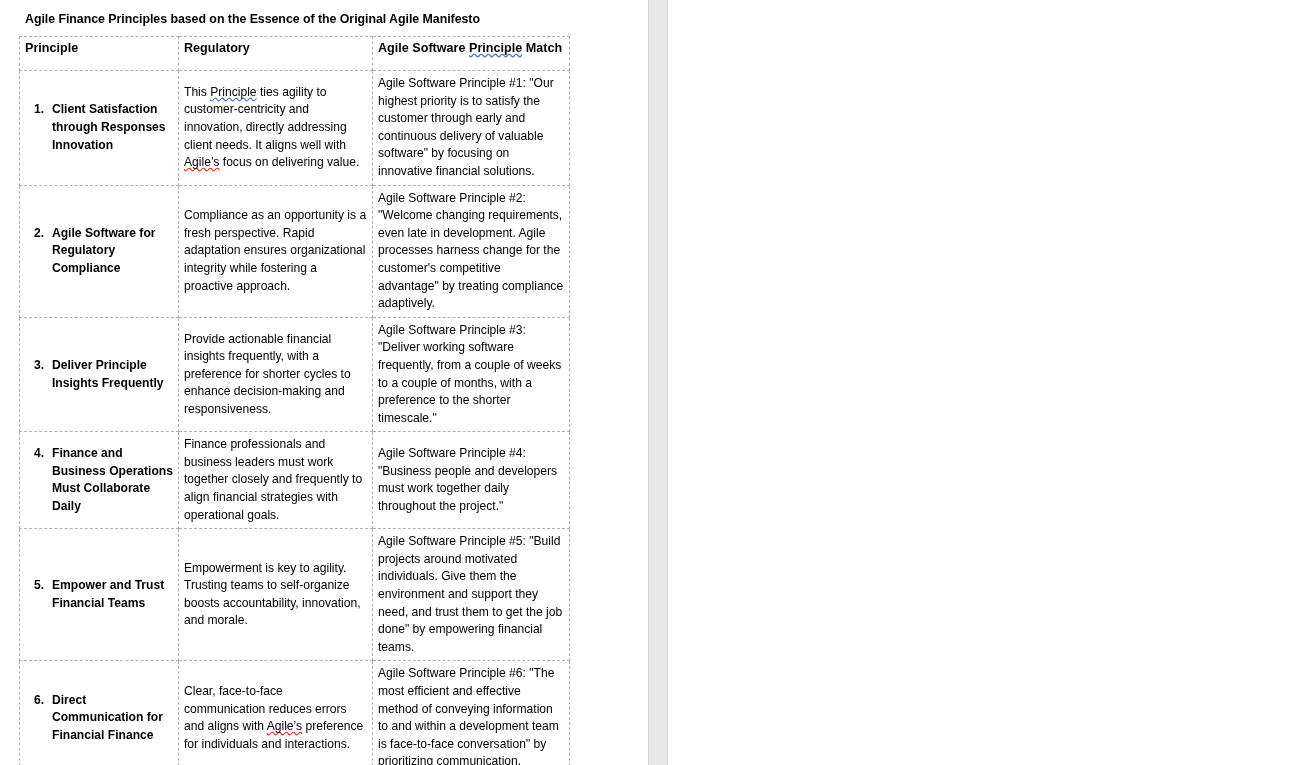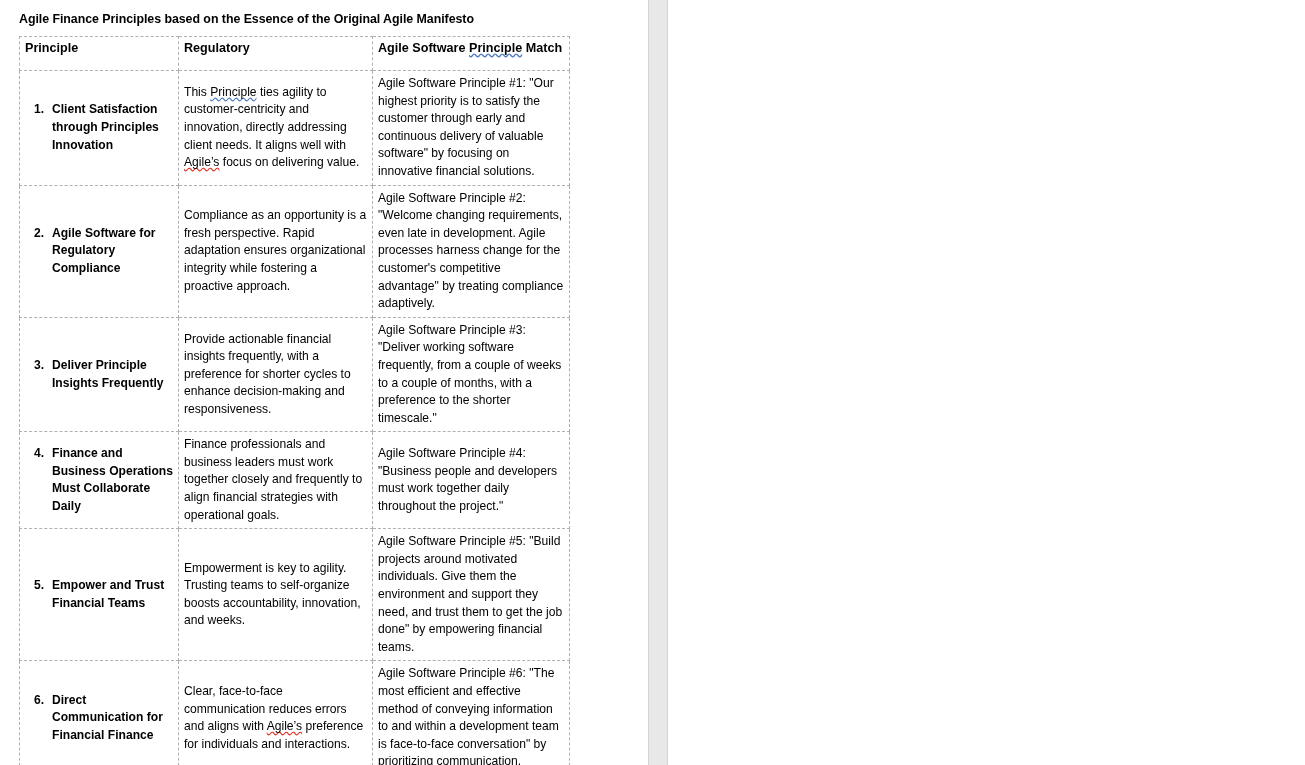--- a/index.html
+++ b/index.html
@@ -31,21 +31,21 @@
   }
   #page-left  { left: 0;    width: 648px; height: 765px; }
   #page-gap   { left: 648px; width: 20px;  height: 765px; background: #e8e8e8;
                 border-left: 1px solid #d4d4d4; border-right: 1px solid #d4d4d4;
                 box-sizing: border-box; }
   #page-right { left: 669px; width: 636px; height: 765px; }
 
   
   .doc-title {
     position: absolute;
-    left: 19px;
+    left: 25px;
     top: 12px;
     font-size: 12.4px;
     font-weight: bold;
     letter-spacing: -0.05px;
     white-space: nowrap;
   }
 
   
   table.grid {
     position: absolute;
@@ -134,21 +134,21 @@
           <th>Principle</th>
           <th>Regulatory</th>
           <th><span>Agile Software </span><span class="sq-blue">Principle</span><span> Match</span></th>
         </tr>
       </thead>
       <tbody id="left-body">
           <tr>
             <td class="principle-cell">
               <div class="principle-item">
                 <span class="principle-num">1.</span>
-                <span class="principle-text">Client Satisfaction through Principles Innovation</span>
+                <span class="principle-text">Client Satisfaction through Responses Innovation</span>
               </div>
             </td>
             <td>
               <span class="cell-text">This <span class="sq-blue">Principle</span> ties agility to customer-centricity and innovation, directly addressing client needs. It aligns well with <span class="sq-red">Agile’s</span> focus on delivering value.</span>
             </td>
             <td>
               <span class="cell-text">Agile Software Principle #1: "Our highest priority is to satisfy the customer through early and continuous delivery of valuable software" by focusing on innovative financial solutions.</span>
             </td>
           </tr>
           <tr>
@@ -194,21 +194,21 @@
             </td>
           </tr>
           <tr>
             <td class="principle-cell">
               <div class="principle-item">
                 <span class="principle-num">5.</span>
                 <span class="principle-text">Empower and Trust Financial Teams</span>
               </div>
             </td>
             <td>
-              <span class="cell-text">Empowerment is key to agility. Trusting teams to self-organize boosts accountability, innovation, and weeks.</span>
+              <span class="cell-text">Empowerment is key to agility. Trusting teams to self-organize boosts accountability, innovation, and morale.</span>
             </td>
             <td>
               <span class="cell-text">Agile Software Principle #5: "Build projects around motivated individuals. Give them the environment and support they need, and trust them to get the job done" by empowering financial teams.</span>
             </td>
           </tr>
           <tr>
             <td class="principle-cell">
               <div class="principle-item">
                 <span class="principle-num">6.</span>
                 <span class="principle-text">Direct Communication for Financial Finance</span>

